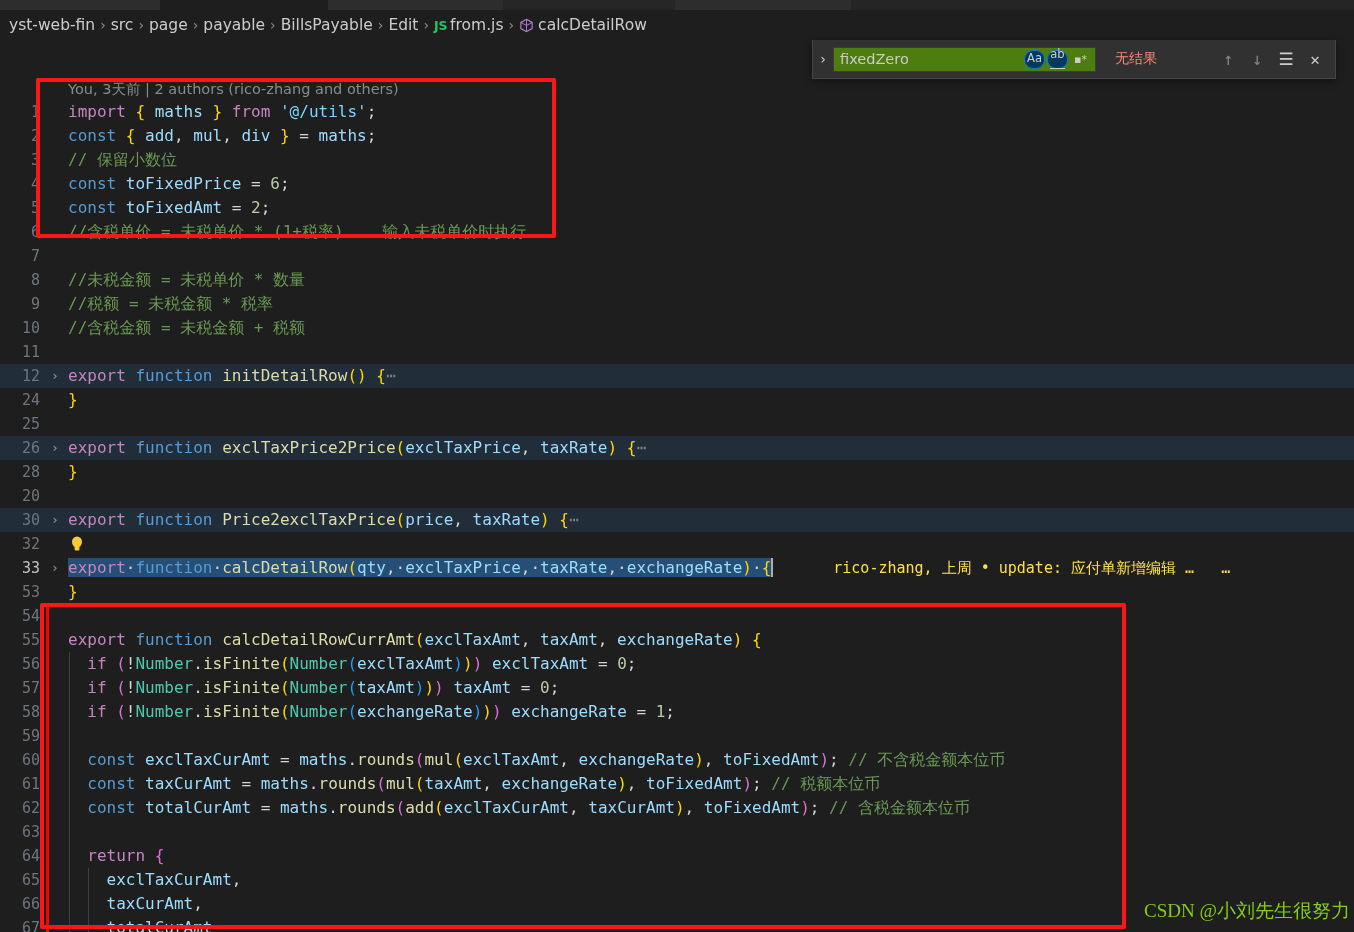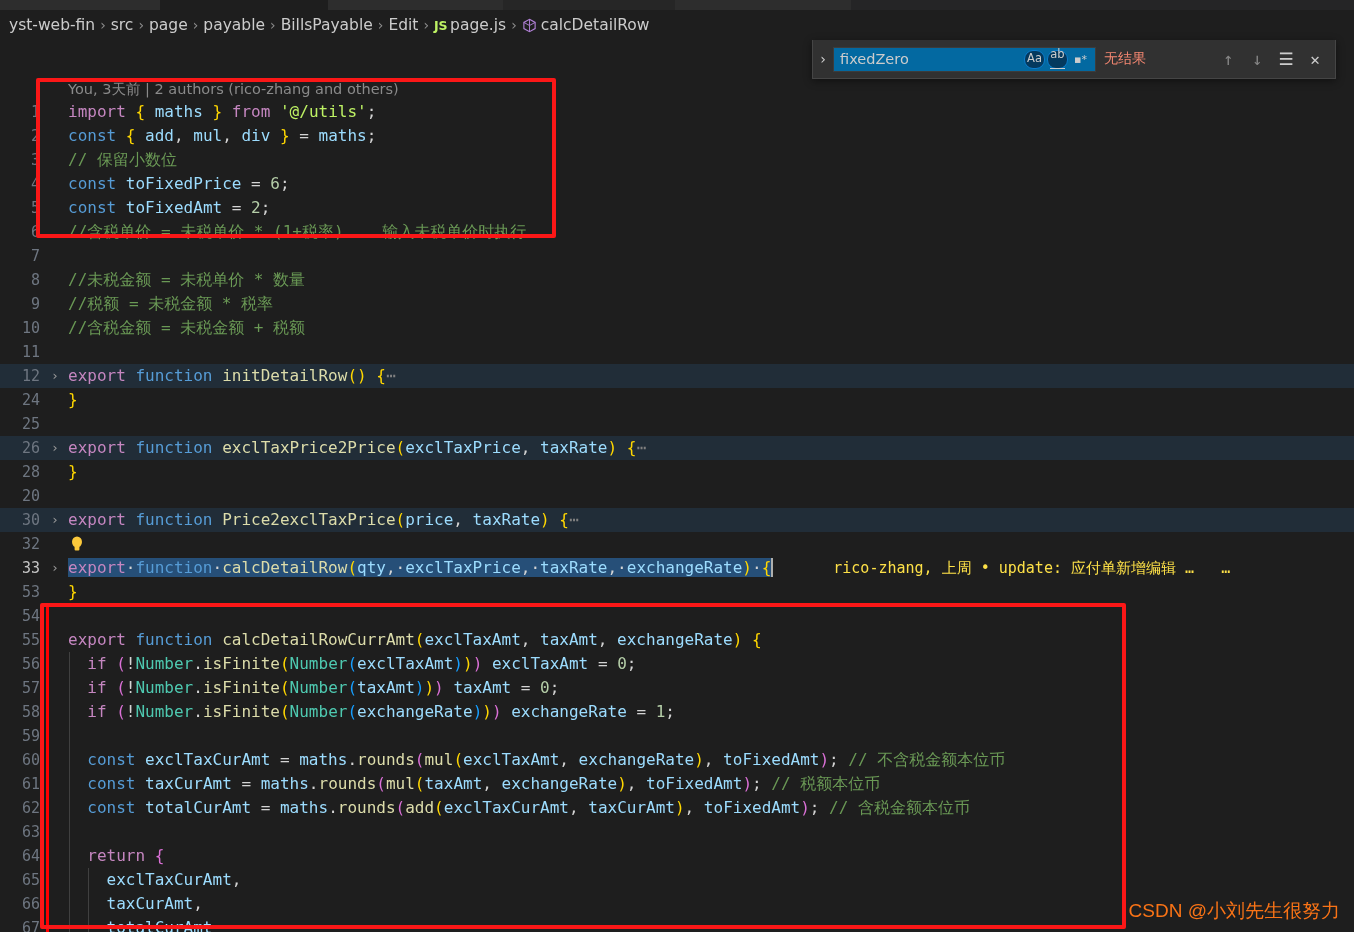--- a/index.html
+++ b/index.html
@@ -18,50 +18,50 @@
   
   .breadcrumb{
     position:absolute;left:0;top:10px;width:1354px;height:30px;
     background:#1e1e1e;display:flex;align-items:center;
     padding-left:9px;box-sizing:border-box;
     font-family:"DejaVu Sans","Liberation Sans",sans-serif;
     font-size:15.5px;color:#a9a9a9;white-space:nowrap;
   }
   .crumb{color:#cccccc;}
   .crumb-sep{color:#8c8c8c;margin:0 5px;font-size:14px;}
-  .crumb-js{color:#bef264;font-weight:bold;font-size:12.5px;font-family:"DejaVu Sans",sans-serif;margin-right:3px;letter-spacing:-0.3px;}
+  .crumb-js{color:#22c55e;font-weight:bold;font-size:12.5px;font-family:"DejaVu Sans",sans-serif;margin-right:3px;letter-spacing:-0.3px;}
   .crumb-sym{color:#b180d7;margin-right:4px;display:inline-flex;align-items:center;}
 
   
   .findwidget{
     position:absolute;left:812px;top:40px;width:524px;height:39px;
     background:#313131;border:1px solid #454545;border-top:none;
     box-sizing:border-box;display:flex;align-items:center;
     box-shadow:0 2px 8px rgba(0,0,0,.45);
   }
   .find-toggle{width:20px;height:39px;display:flex;align-items:center;justify-content:center;color:#cfcfcf;font-size:14px;}
   .find-input-wrap{
-    position:relative;width:263px;height:25px;background:#0369a1;border:1px solid #3c3c3c;
+    position:relative;width:263px;height:25px;background:#4d7c0f;border:1px solid #3c3c3c;
     display:flex;align-items:center;box-sizing:border-box;
   }
   .find-input{
     flex:1;background:transparent;border:none;outline:none;color:#cccccc;
     font-family:"DejaVu Sans","Liberation Sans",sans-serif;font-size:14.5px;padding-left:6px;
   }
   .find-btns{display:flex;align-items:center;gap:2px;padding-right:4px;}
   .fbtn{
     width:21px;height:19px;display:flex;align-items:center;justify-content:center;
     border-radius:9px;font-family:"DejaVu Sans","Liberation Sans",sans-serif;
     font-size:11.5px;color:#cccccc;line-height:1;
   }
   .fbtn.on{background:#04395e;border:1px solid #0c7ccc;box-sizing:border-box;}
   .fbtn .ul{border-bottom:1.4px solid #cccccc;padding-bottom:8px;}
   .fbtn .rx{display:inline-block;position:relative;font-size:11px;}
   .find-status{
-    margin-left:8px;color:#f48771;font-size:14px;
+    margin-left:19px;color:#f48771;font-size:14px;
     font-family:"DejaVu Sans","Liberation Sans",sans-serif;white-space:nowrap;
   }
   .find-actions{margin-left:auto;display:flex;align-items:center;gap:9px;padding-right:10px;}
   .fact{width:20px;height:20px;display:flex;align-items:center;justify-content:center;color:#868686;}
   .fact.lit{color:#cccccc;}
 
   
   .editor{position:absolute;left:0;top:78px;width:1354px;height:854px;overflow:hidden;}
   .erow{position:relative;height:24px;line-height:24px;white-space:pre;}
   .erow.hl{background:#212d38;}
@@ -79,21 +79,21 @@
   
   .sel{background:#264f78;}
   .cursor{display:inline-block;width:2px;height:19px;background:#aeafad;vertical-align:-4px;margin-right:-2px;}
   .cursor-r{display:inline-block;width:2px;height:19px;background:#aeafad;vertical-align:-4px;}
 
   
   .k{color:#c586c0;}     
   .kb{color:#569cd6;}    
   .v{color:#9cdcfe;}     
   .f{color:#dcdcaa;}     
-  .s{color:#bef264;}     
+  .s{color:#7dd3fc;}     
   .c{color:#6a9955;}     
   .n{color:#b5cea8;}     
   .y{color:#ffd700;}     
   .p{color:#da70d6;}     
   .b{color:#179fff;}     
   .o{color:#d4d4d4;}     
   .t{color:#4ec9b0;}     
   .fd{color:#808080;}    
   .blame-dim{color:#fde047;}
 
@@ -109,23 +109,23 @@
   
   .lens{position:absolute;left:68px;top:0;height:22px;line-height:22px;color:#8a8a8a;
         font-family:"DejaVu Sans","Liberation Sans",sans-serif;font-size:14.5px;white-space:pre;}
   .lens-row{position:relative;height:22px;}
 
   
   .redbox{position:absolute;border:4px solid #fb1717;border-radius:2px;pointer-events:none;}
 
   
   .watermark{
-    position:absolute;right:14px;bottom:8px;
-    font-family:Liberation Sans, sans-serif;
-    font-size:19px;color:#f97316;white-space:nowrap;
+    position:absolute;right:4px;bottom:8px;
+    font-family:Liberation Serif, serif;
+    font-size:19px;color:#84cc16;white-space:nowrap;
   }
 </style>
 </head>
 <body>
 
 <div id="root">
 
   <div class="tabstrip">
       <div class="seg" style="background: rgb(45, 45, 45); width: 160px;"></div>
       <div class="seg" style="background: rgb(30, 30, 30); width: 168px;"></div>
@@ -142,21 +142,21 @@
       <span class="crumb-sep">›</span>
       <span class="crumb">page</span>
       <span class="crumb-sep">›</span>
       <span class="crumb">payable</span>
       <span class="crumb-sep">›</span>
       <span class="crumb">BillsPayable</span>
       <span class="crumb-sep">›</span>
       <span class="crumb">Edit</span>
       <span class="crumb-sep">›</span>
       <span class="crumb-js">JS</span>
-      <span class="crumb">page.js</span>
+      <span class="crumb">from.js</span>
       <span class="crumb-sep">›</span>
       <span class="crumb-sym">
         <svg width="15" height="15" viewBox="0 0 16 16">
           <path d="M8 1.4 14 4.7v6.6L8 14.6 2 11.3V4.7z" fill="none" stroke="#b180d7" stroke-width="1.2"></path>
           <path d="M8 1.4V8l6-3.3M8 8 2 4.7M8 8v6.6" fill="none" stroke="#b180d7" stroke-width="1"></path>
         </svg>
       </span>
       <span class="crumb">calcDetailRow</span>
     </div>
 

